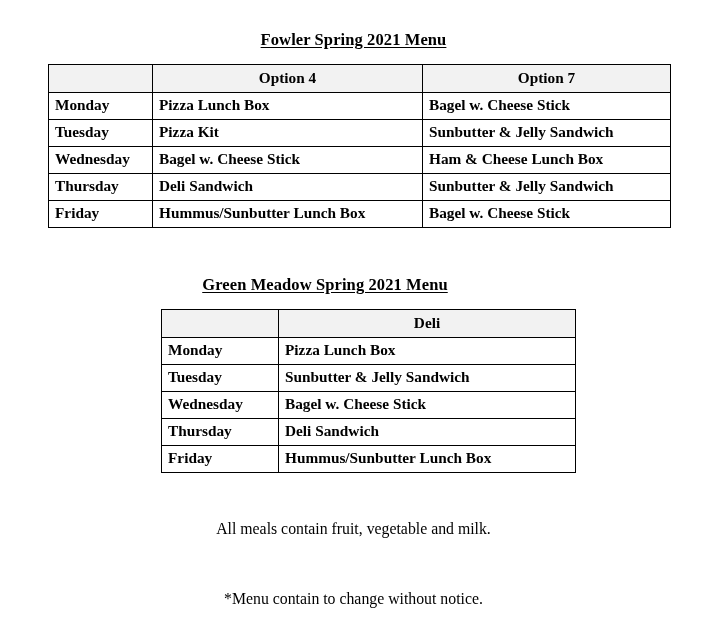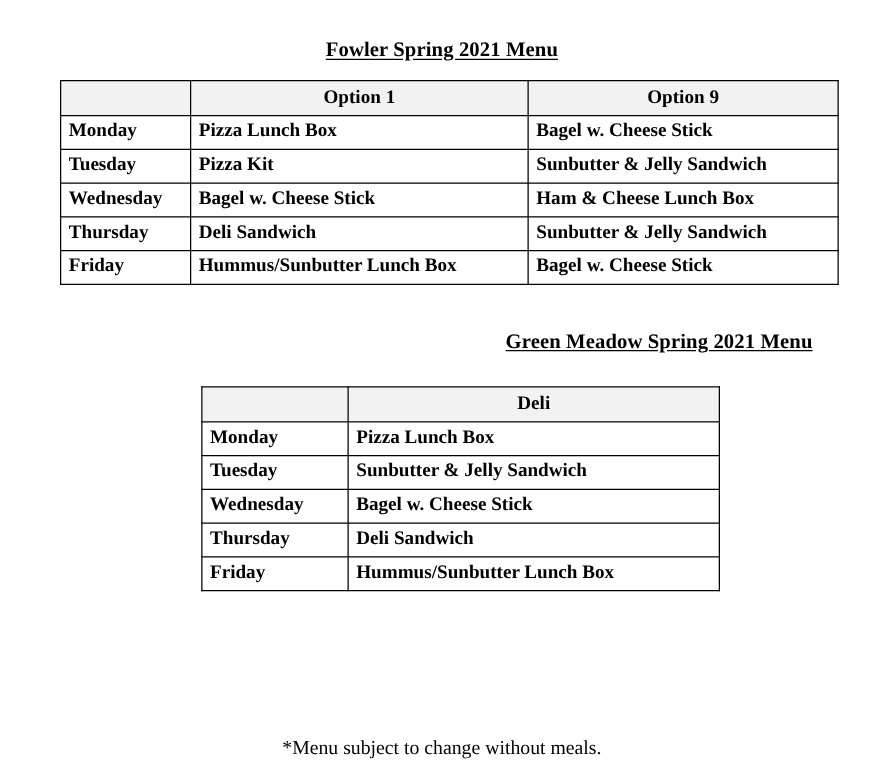--- a/index.html
+++ b/index.html
@@ -88,23 +88,22 @@
   
   #title-fowler {
     position: absolute;
     left: 0;
     top: 30px;
     width: 707px;
   }
   #title-greenmeadow {
     position: absolute;
     left: 0;
-    top: 263px;
+    top: 275px;
     width: 650px;
-    text-align: right;
   }
 
   
   .footnote {
     position: absolute;
     left: 0;
     width: 707px;
     text-align: center;
     font-size: 15.8px;
   }
@@ -121,22 +120,22 @@
   <div class="table-block" id="table-fowler-wrap">
     <table class="menu-table" id="table-fowler">
       <colgroup>
         <col class="c1">
           <col class="c2">
           <col class="c3">
       </colgroup>
       <thead>
         <tr>
           <th class="blank-head"></th>
-          <th>Option 1</th>
-          <th>Option 9</th>
+          <th>Option 4</th>
+          <th>Option 7</th>
         </tr>
       </thead>
       <tbody>
         <tr>
           <td>Monday</td>
           <td>Pizza Lunch Box</td>
           <td>Bagel w. Cheese Stick</td>
         </tr>
         <tr>
           <td>Tuesday</td>
@@ -194,16 +193,17 @@
           <td>Deli Sandwich</td>
         </tr>
         <tr>
           <td>Friday</td>
           <td>Hummus/Sunbutter Lunch Box</td>
         </tr>
       </tbody>
     </table>
   </div>
 
-
-  <div class="footnote" id="footnote-subject">*Menu subject to change without meals.</div>
+  <div class="footnote" id="footnote-meals">All meals contain fruit, vegetable and milk.</div>
+
+  <div class="footnote" id="footnote-subject">*Menu contain to change without notice.</div>
 
 </div>
 
 </body></html>

